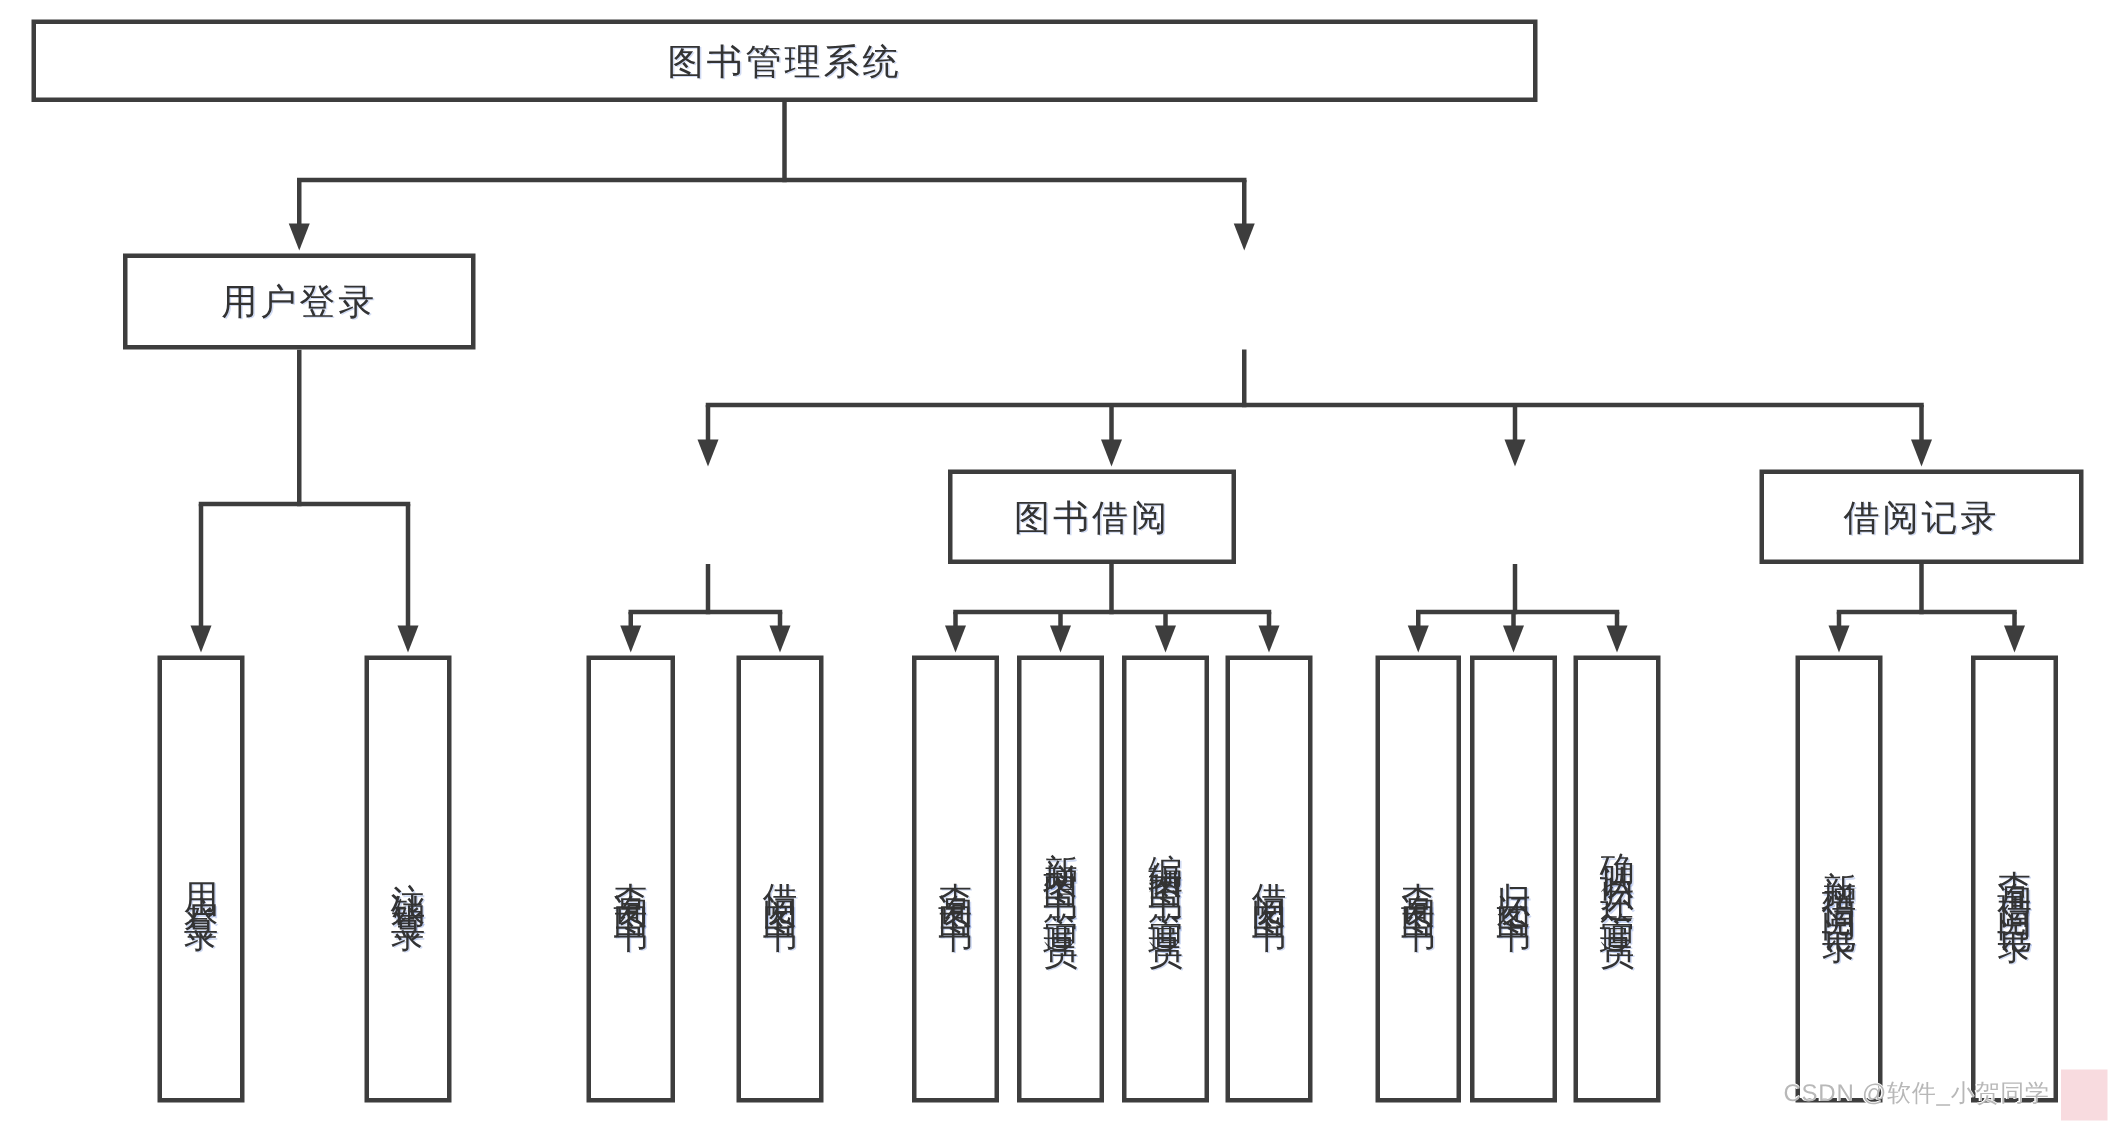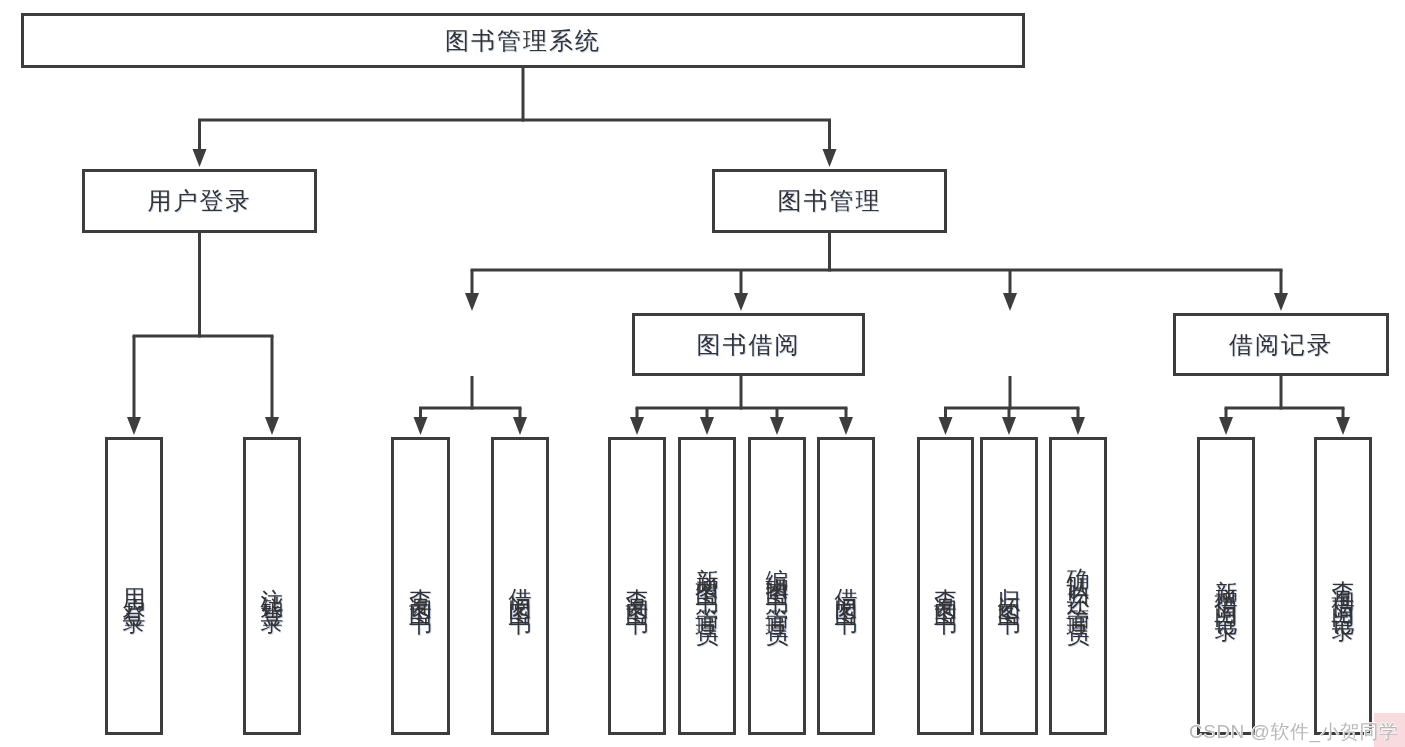--- a/index.html
+++ b/index.html
@@ -34,21 +34,21 @@
     white-space: normal;
   }
   .wm-accent {
     position: absolute; left: 1374px; top: 713px;
     width: 31px; height: 34px;
     background: var(--wm-accent-bg, rgba(242,184,192,0.5));
     z-index: 3;
   }
   .watermark {
     position: absolute; left: 1189px; top: 719px;
-    font-size: 19px;
+    font-size: 16px;
     color: var(--wm, #b8b8b8);
     letter-spacing: 0.5px;
     white-space: nowrap;
     z-index: 4;
     text-shadow: 0 -1px 0 #ffffff, -1px 0 0 #ffffff;
   }
 </style>
 </head>
 <body>
 
@@ -107,24 +107,21 @@
       <line x1="1343" y1="408" x2="1343" y2="423" stroke="#3d3d3d" stroke-width="3"></line>
       <polygon points="1336,417 1350,417 1343,435" fill="#3d3d3d"></polygon>
     </svg>
   <div id="node-layer">
       <div class="node h" style="left: 21px; top: 13px; width: 1004px; height: 55px;">
         <span class="label">图书管理系统</span>
       </div>
       <div class="node h" style="left: 82px; top: 169px; width: 235px; height: 64px;">
         <span class="label">用户登录</span>
       </div>
-      <div class="node h" style="left: 712px; top: 169px; width: 235px; height: 64px;">
-        <span class="label">图书管理</span>
-      </div>
-      <div class="node h" style="left: 632px; top: 313px; width: 233px; height: 63px;">
+      <div class="node h" style="left: 632px; top: 313px; width: 192px; height: 63px;">
         <span class="label">图书借阅</span>
       </div>
       <div class="node h" style="left: 1173px; top: 313px; width: 216px; height: 63px;">
         <span class="label">借阅记录</span>
       </div>
       <div class="node v" style="left: 105px; top: 437px; width: 58px; height: 298px;">
         <span class="label">用户登录</span>
       </div>
       <div class="node v" style="left: 243px; top: 437px; width: 58px; height: 298px;">
         <span class="label">注销登录</span>

